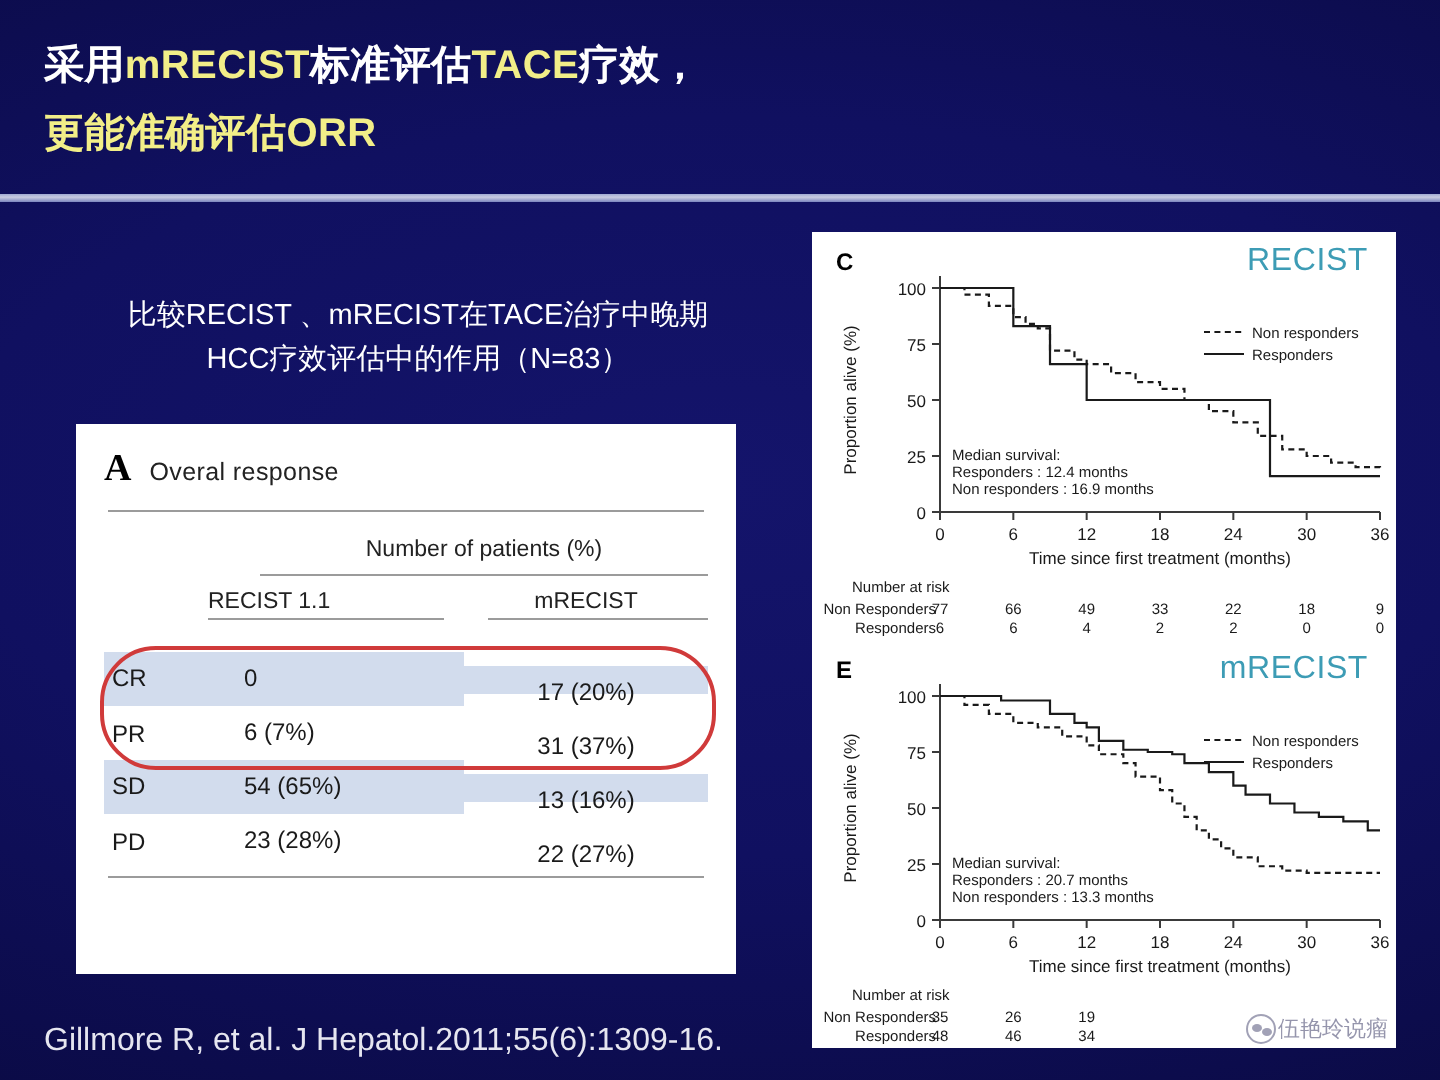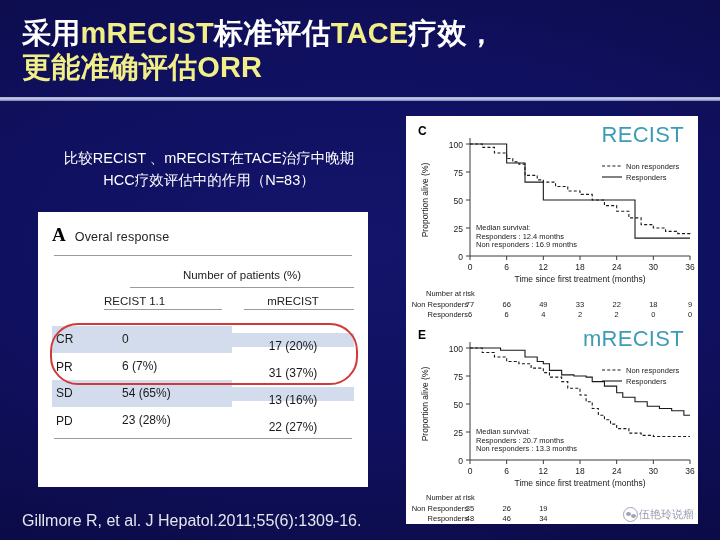--- a/index.html
+++ b/index.html
@@ -22,21 +22,21 @@
   }
 
   
   #title-block {
     position: absolute;
     left: 22px;
     top: 16px;
     width: 660px;
   }
   .title-line {
-    font-size: 29px;
+    font-size: 20px;
     font-weight: bold;
     line-height: 34px;
     letter-spacing: 0.2px;
     white-space: nowrap;
   }
   .t-white { color: #ffffff; }
   .t-yellow { color: #f2ee88; }
   #title-divider {
     position: absolute;
     left: 0;
@@ -196,21 +196,21 @@
     left: 12px;
     top: 8px;
     font-size: 12px;
     font-weight: bold;
     color: #000;
   }
   .km-name {
     position: absolute;
     right: 14px;
     top: 6px;
-    font-size: 22px;
+    font-size: 16px;
     color: #3d9cb5;
     letter-spacing: .3px;
     padding-left: 15px;
   }
   .km svg { display: block; }
   .wm {
     position: absolute;
     right: 4px;
     bottom: 2px;
     display: flex;

